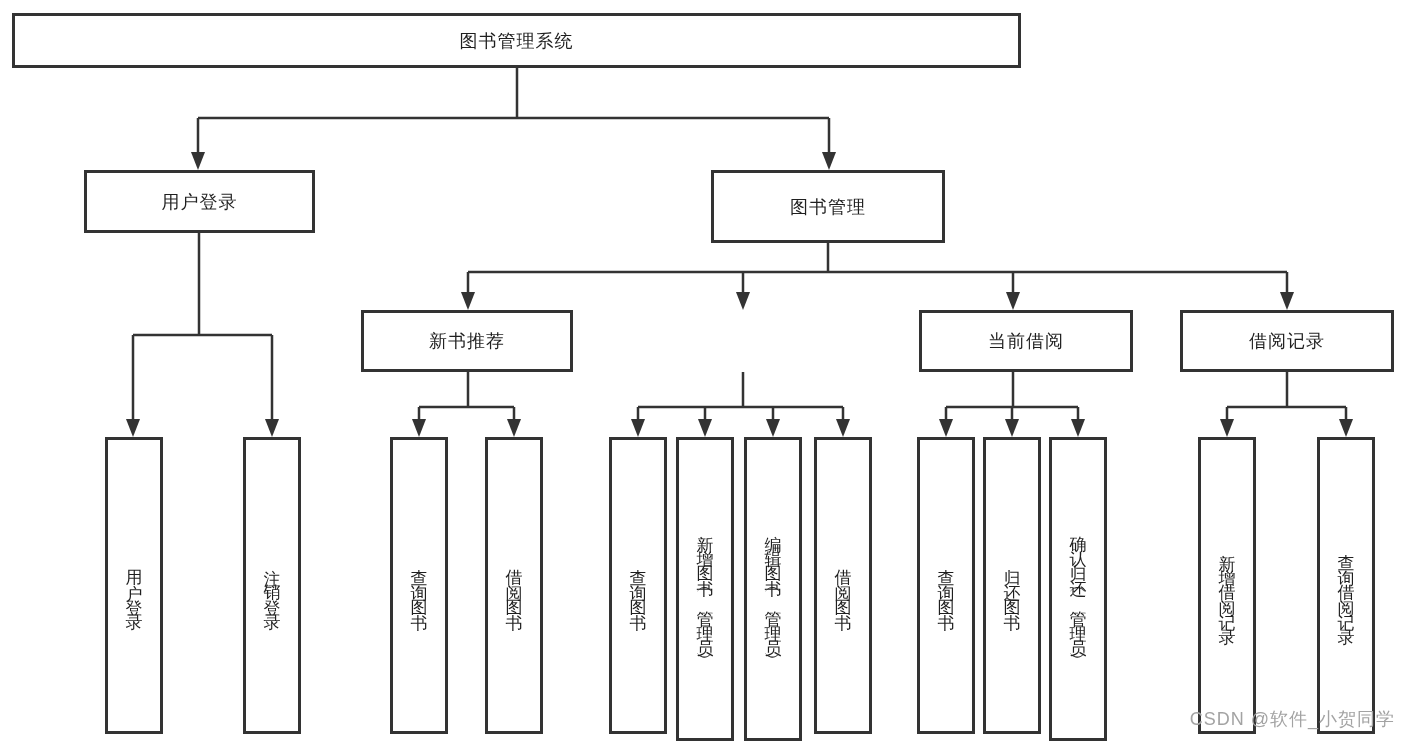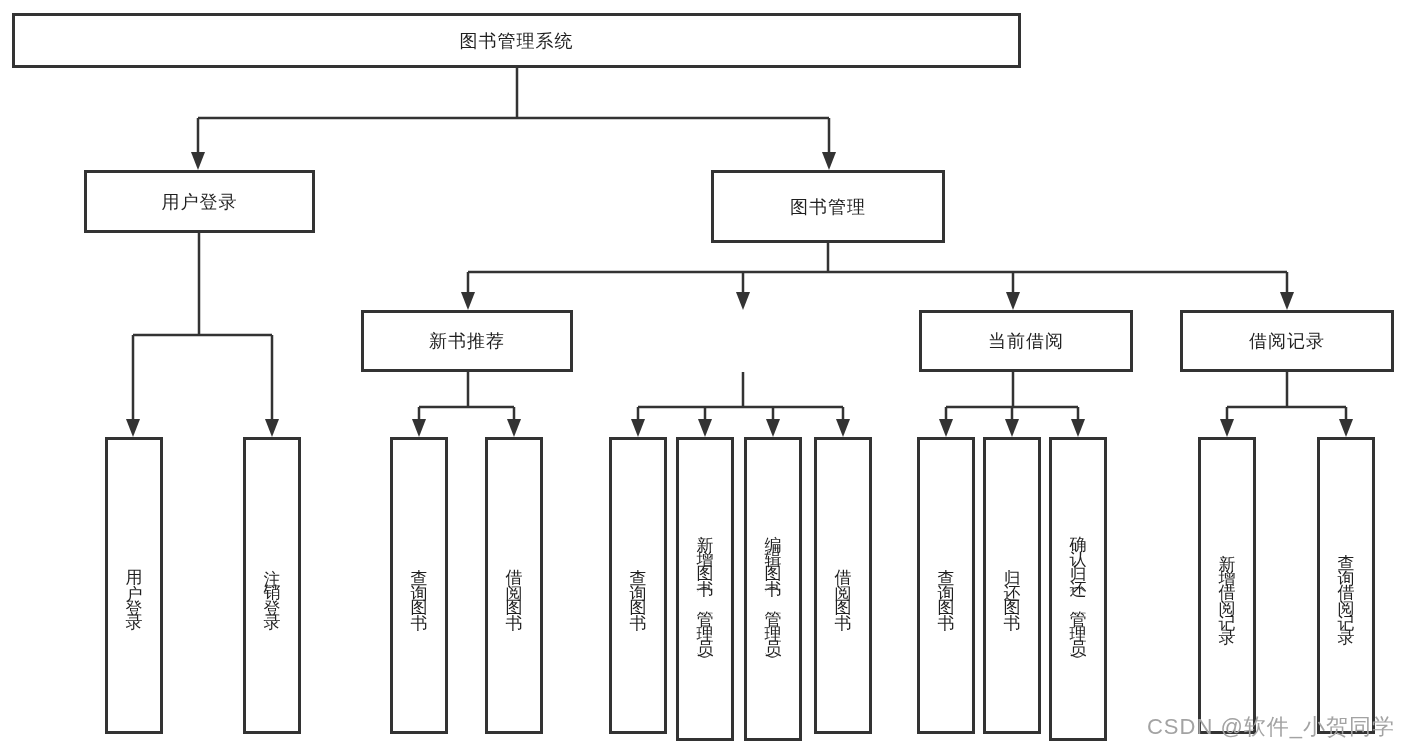--- a/index.html
+++ b/index.html
@@ -29,22 +29,22 @@
   .h-label{font-size:18px;letter-spacing:1px;white-space:nowrap;}
   .leaf span{
     writing-mode:vertical-rl;
     text-orientation:mixed;
     font-size:17px;
     letter-spacing:15px;
     line-height:1;
     white-space:nowrap;
   }
   .watermark{
-    position:absolute;right:10px;bottom:5px;
-    font-size:22px;letter-spacing:1px;
+    position:absolute;right:10px;bottom:16px;
+    font-size:18px;letter-spacing:1px;
     color:var(--watermark);
     z-index:5;
   }
 </style>
 </head>
 <body>
 
 <div class="stage">
 
   <svg class="wires" width="1405" height="747" viewBox="0 0 1405 747">

